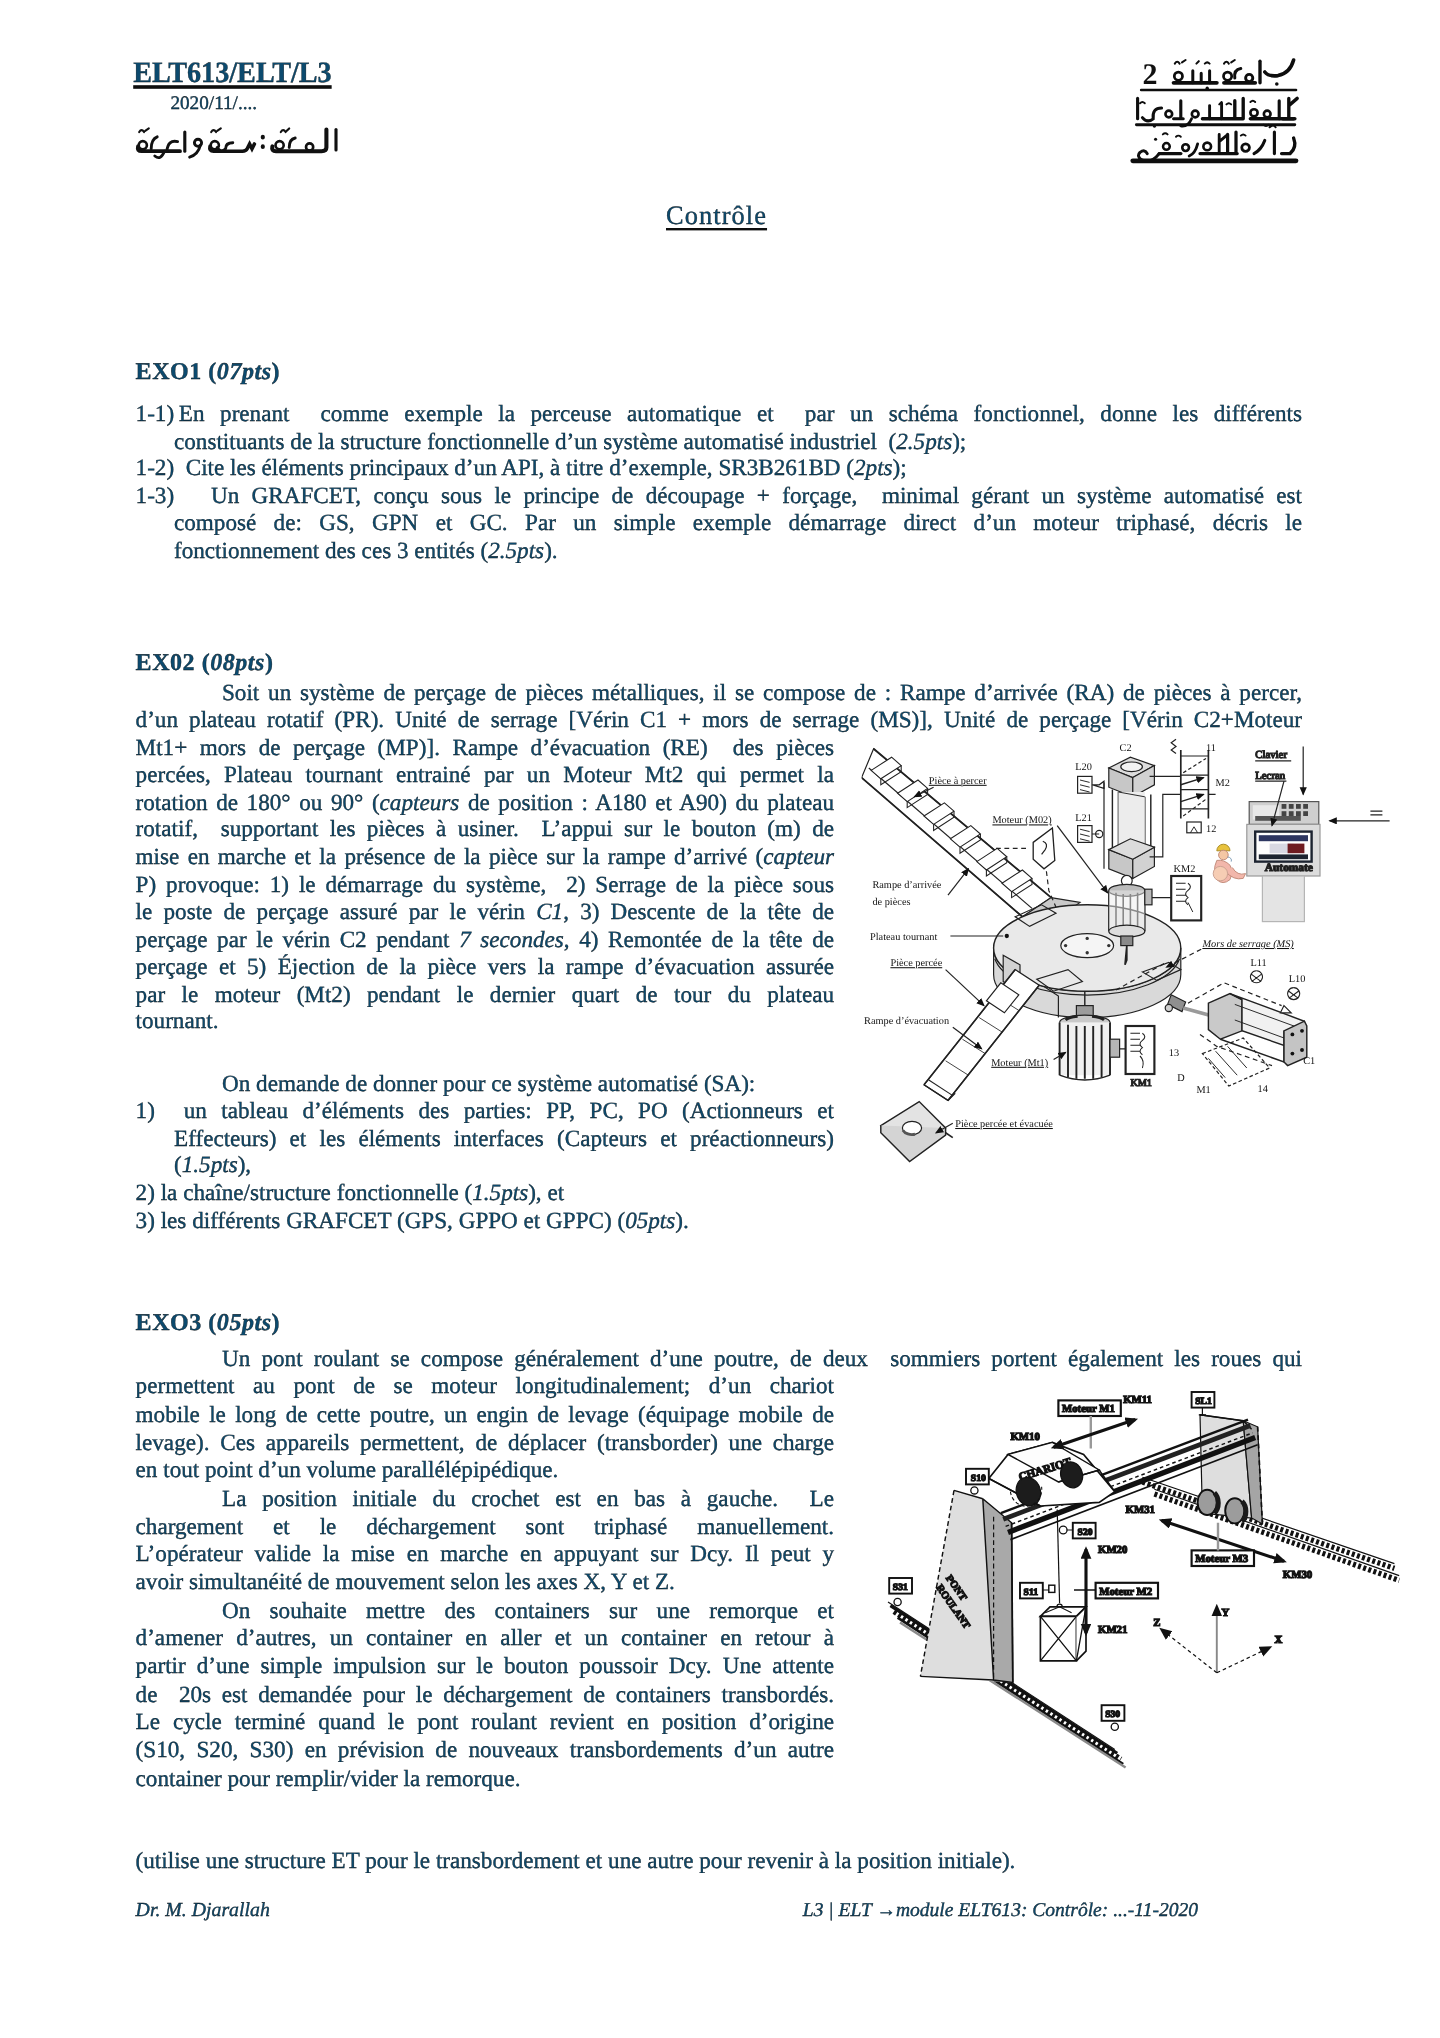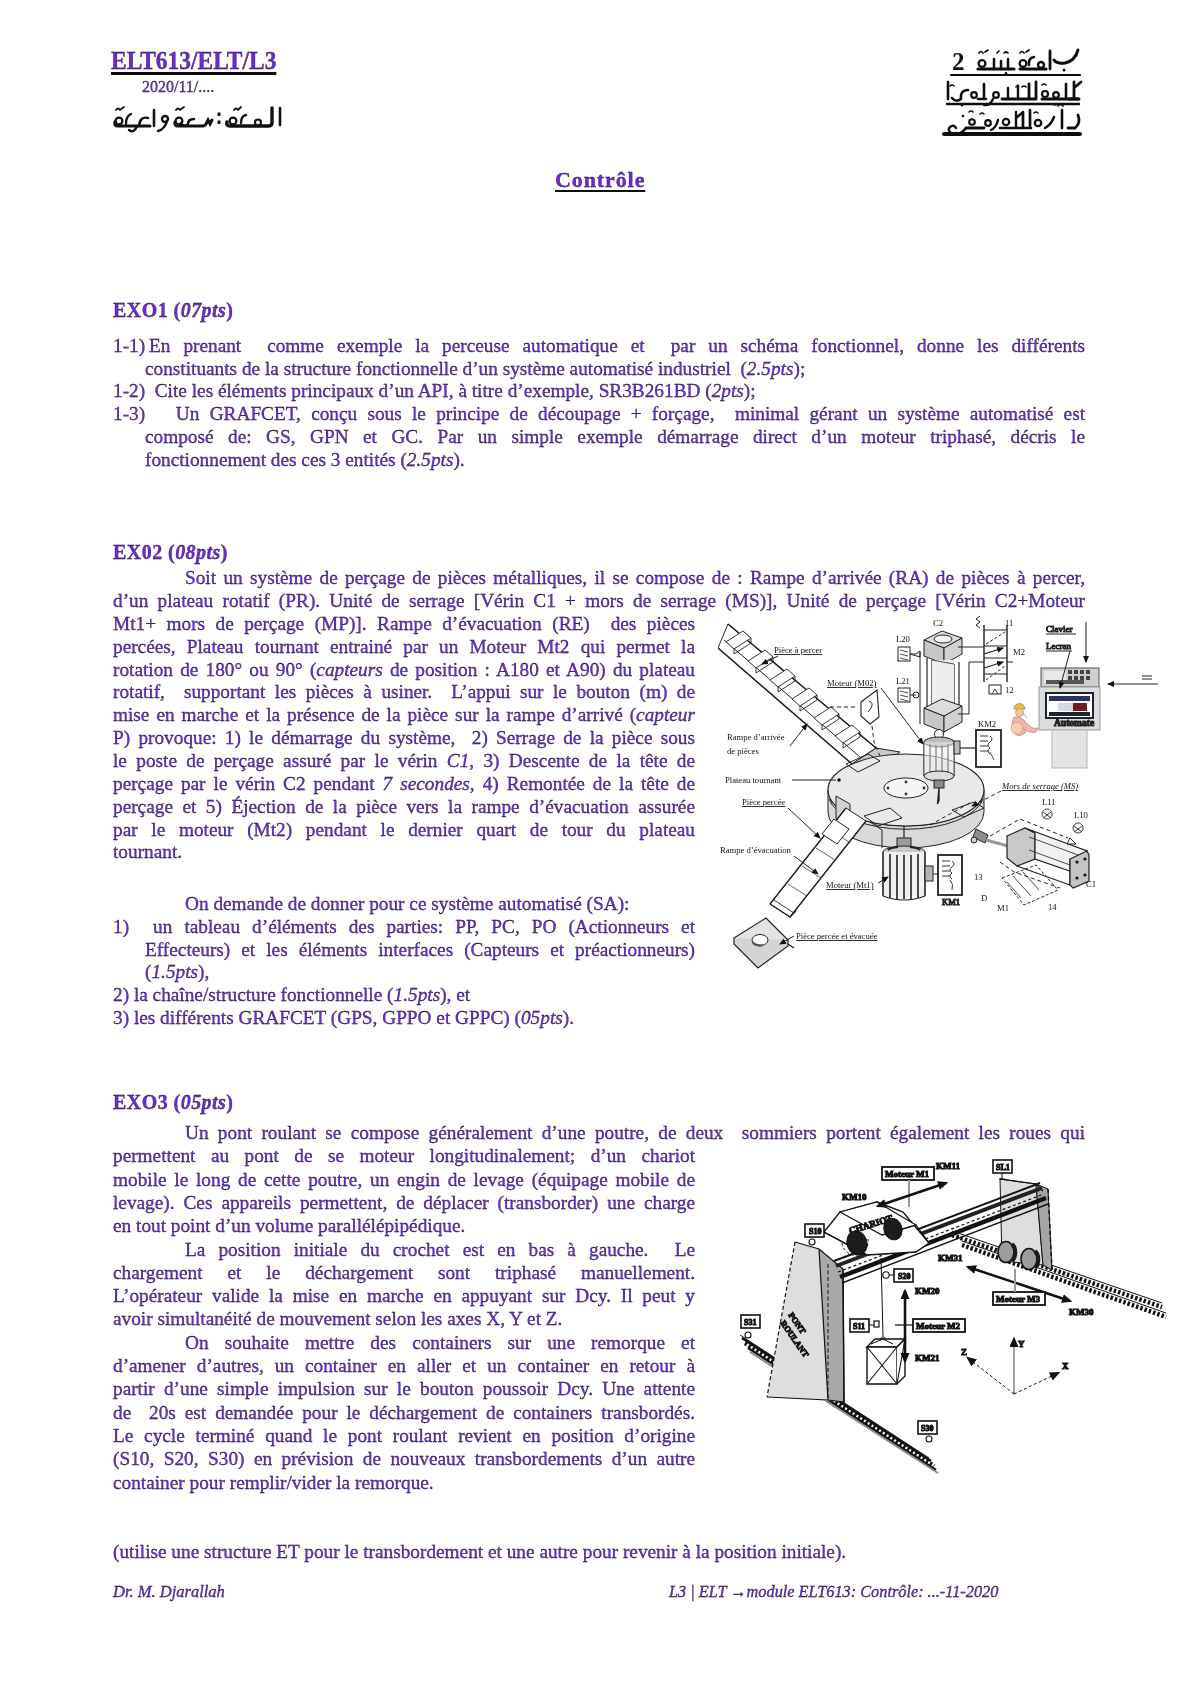--- a/index.html
+++ b/index.html
@@ -1,16 +1,16 @@
 <!DOCTYPE html>
 <html><head><meta charset="utf-8"><title>doc</title><style>
 *{margin:0;padding:0;box-sizing:border-box}
 html,body{background:#fff}
 #page{position:relative;width:1200px;height:1698px;background:#fff;overflow:hidden;
- font-family:"Liberation Serif",serif;color:#6d28d9;
+ font-family:"Liberation Serif",serif;color:#0c4a6e;
  -webkit-text-stroke:0.28px #0e0e0e; filter:blur(0.22px);}
 .ln{position:absolute;white-space:normal;font-size:19.3px;line-height:22px;}
 .j{text-align:justify;text-align-last:justify}
 .l{text-align:left;white-space:nowrap}
 .tab{display:inline-block;width:72px}
 b{font-weight:normal}
 i{font-style:italic}
 .hd{position:absolute;font-size:20px;font-weight:bold;white-space:nowrap;line-height:22px;letter-spacing:.45px}
 svg text{font-family:"Liberation Serif",serif;fill:#111}
 </style></head>
@@ -100,21 +100,21 @@
  <path d="M46 86 H28" stroke-width="2.8"></path>
  <path d="M42 72 q2 -2 4 0" stroke-width="1.6"></path>
  <circle cx="34" cy="80" r="2.8" stroke-width="2.1"></circle>
  <path d="M31 70 q2 -2 4 0" stroke-width="1.6"></path>
  <circle cx="25" cy="74" r="1.3" fill="#0e0e0e" stroke="none"></circle>
  <path d="M28 86 q-7 9 -15 5 q-4 -3 -1 -6 q4 -3 6 1" stroke-width="2.5"></path>
  <path d="M6 92 H142" stroke-width="4"></path>
 </g>
 </svg>
 
-<div style="position:absolute;left:555px;top:167px;font-size:22px;font-weight:bold;letter-spacing:.9px;text-decoration:underline;text-decoration-thickness:2px;text-underline-offset:3px">Contrôle</div>
+<div style="position:absolute;left:555px;top:167px;font-size:22px;font-weight:normal;letter-spacing:.9px;text-decoration:underline;text-decoration-thickness:2px;text-underline-offset:3px">Contrôle</div>
 <div class="hd" style="left:113px;top:299px">EXO1 (<i>07pts</i>)</div>
 <div class="ln j" style="top:334.8px;left:113px;width:972px">1-1) En prenant &nbsp;comme exemple la perceuse automatique et &nbsp;par un schéma fonctionnel, donne les différents</div>
 <div class="ln l" style="top:357.6px;left:145px">constituants de la structure fonctionnelle d’un système automatisé industriel&nbsp; (<b><i>2.5pts</i></b>);</div>
 <div class="ln l" style="top:380.40000000000003px;left:113px">1-2)&nbsp; Cite les éléments principaux d’un API, à titre d’exemple, SR3B261BD (<b><i>2pts</i></b>);</div>
 <div class="ln j" style="top:403.20000000000005px;left:113px;width:972px">1-3)&nbsp;&nbsp; Un GRAFCET, conçu sous le principe de découpage + forçage,&nbsp; minimal gérant un système automatisé est</div>
 <div class="ln j" style="top:426.0px;left:145px;width:940px">composé de: GS, GPN et GC. Par un simple exemple démarrage direct d’un moteur triphasé, décris le</div>
 <div class="ln l" style="top:448.8px;left:145px">fonctionnement des ces 3 entités (<b><i>2.5pts</i></b>).</div>
 <div class="hd" style="left:113px;top:541px">EX02 (<i>08pts</i>)</div>
 <div class="ln j" style="top:567.0px;left:113px;width:972px"><span class="tab"></span>Soit un système de perçage de pièces métalliques, il se compose de : Rampe d’arrivée (<b>RA</b>) de pièces à percer,</div>
 <div class="ln j" style="top:589.9px;left:113px;width:972px">d’un plateau rotatif (<b>PR</b>). Unité de serrage [Vérin <b>C1</b> + mors de serrage (<b>MS</b>)], Unité de perçage [Vérin <b>C2</b>+Moteur</div>

